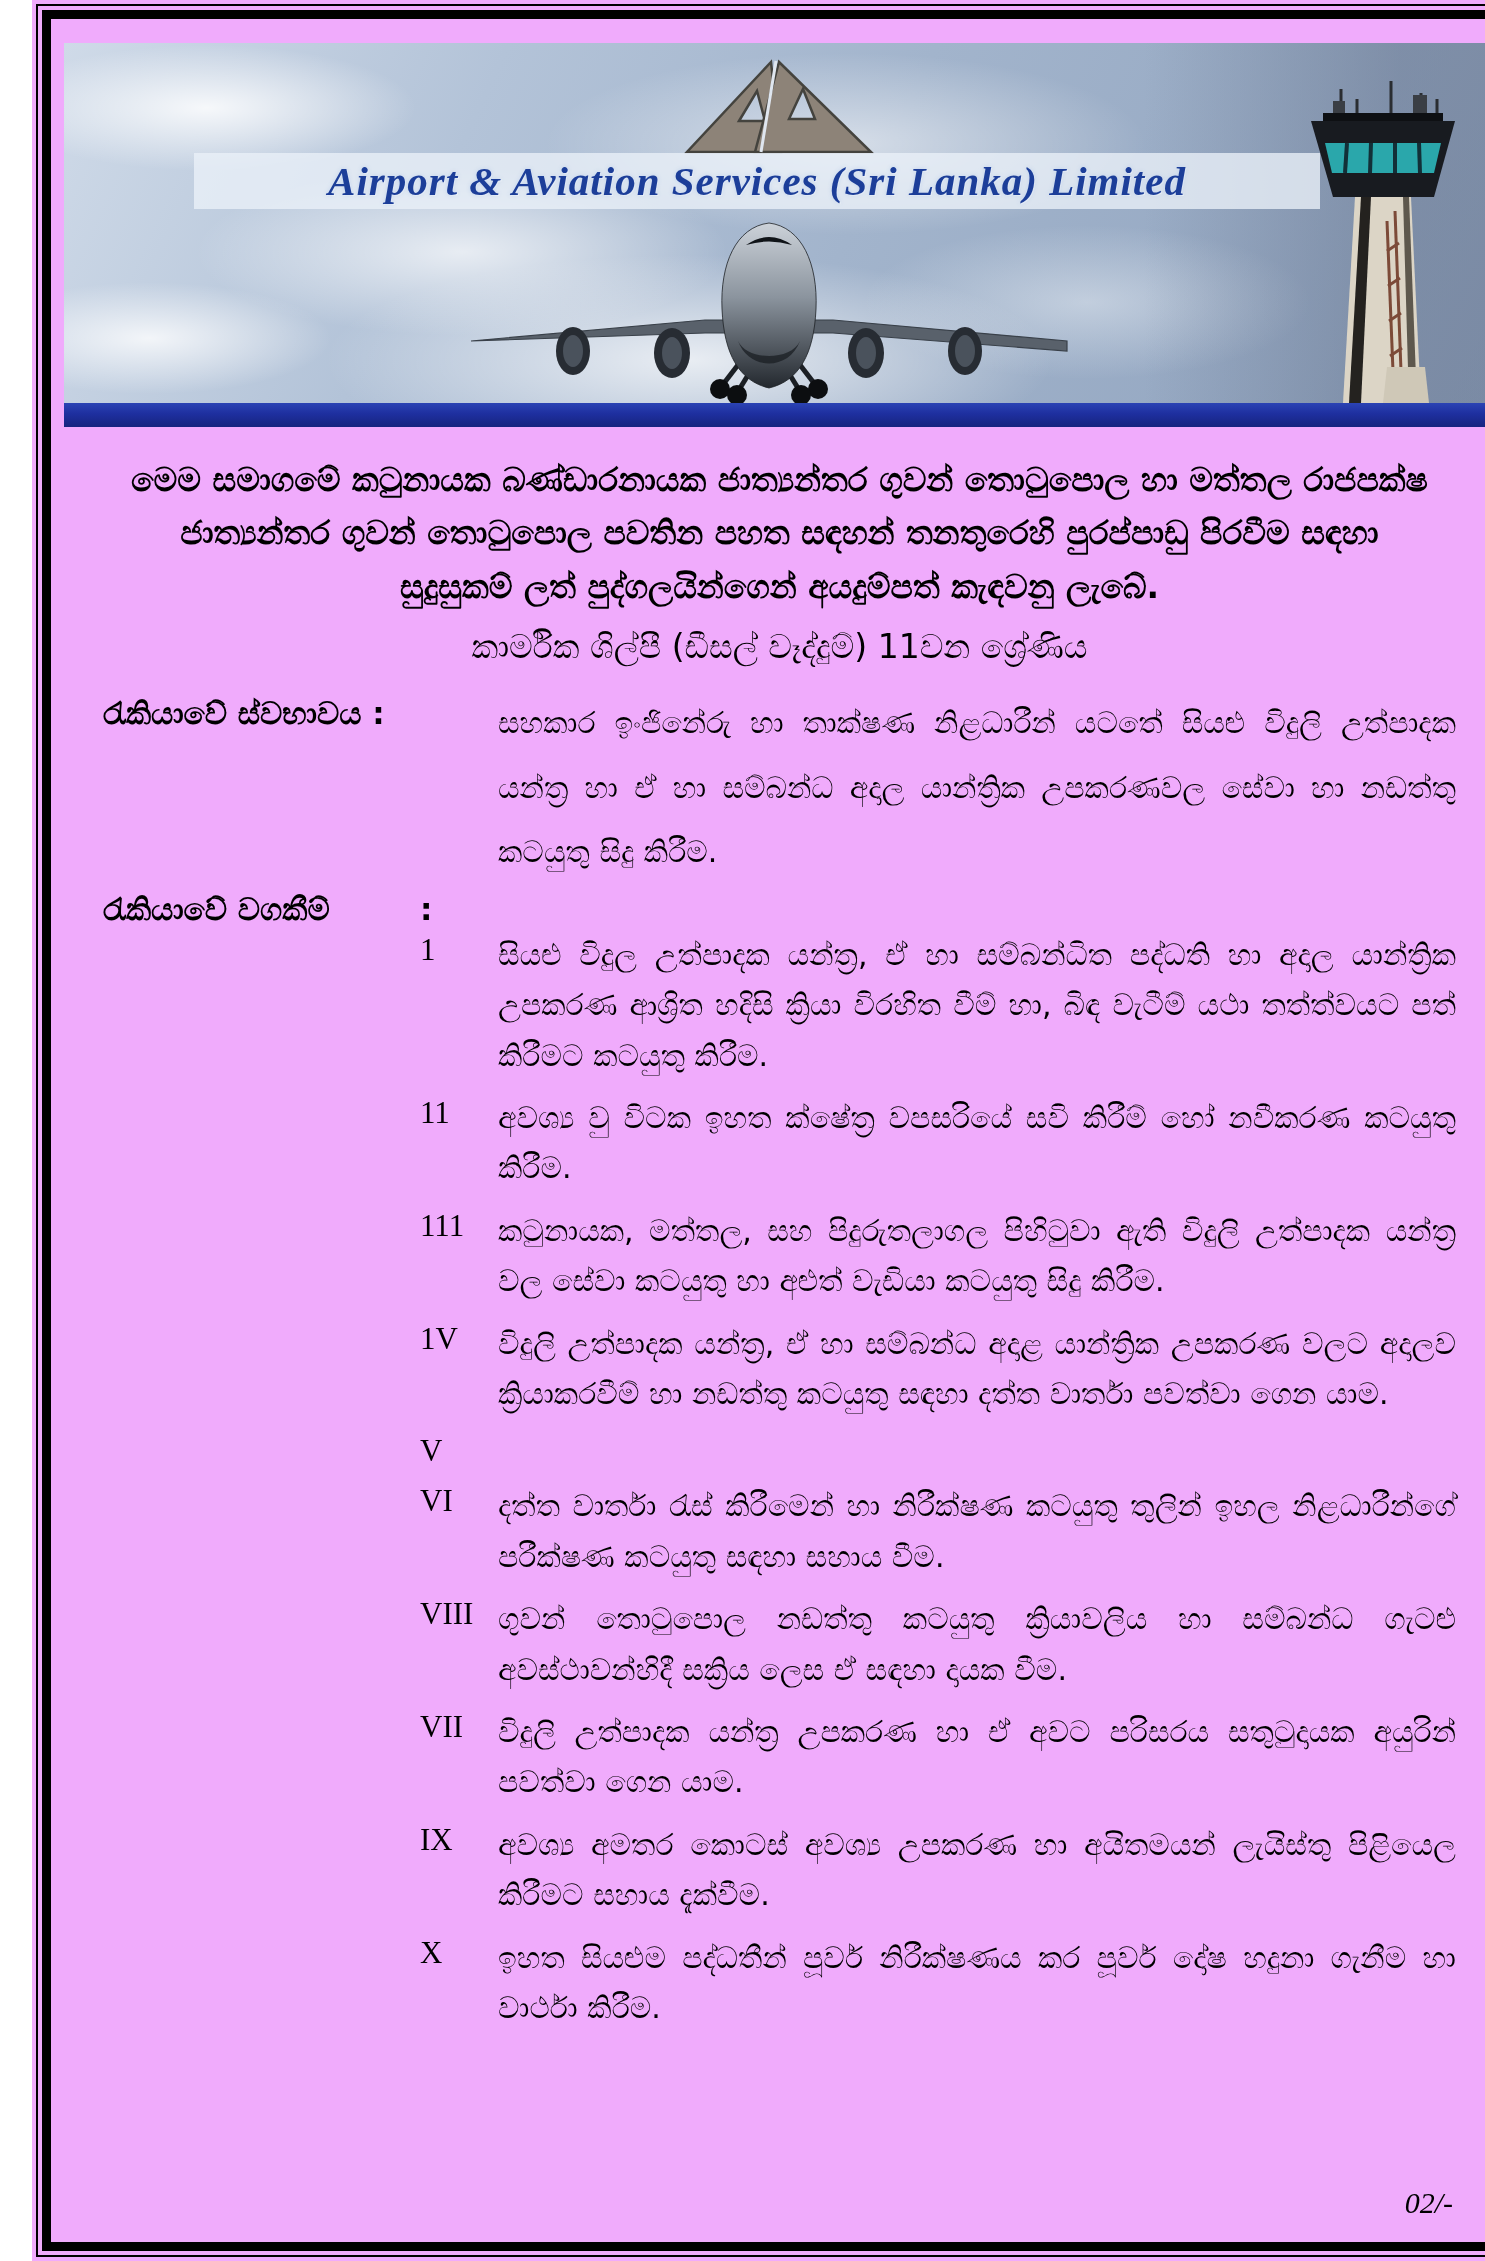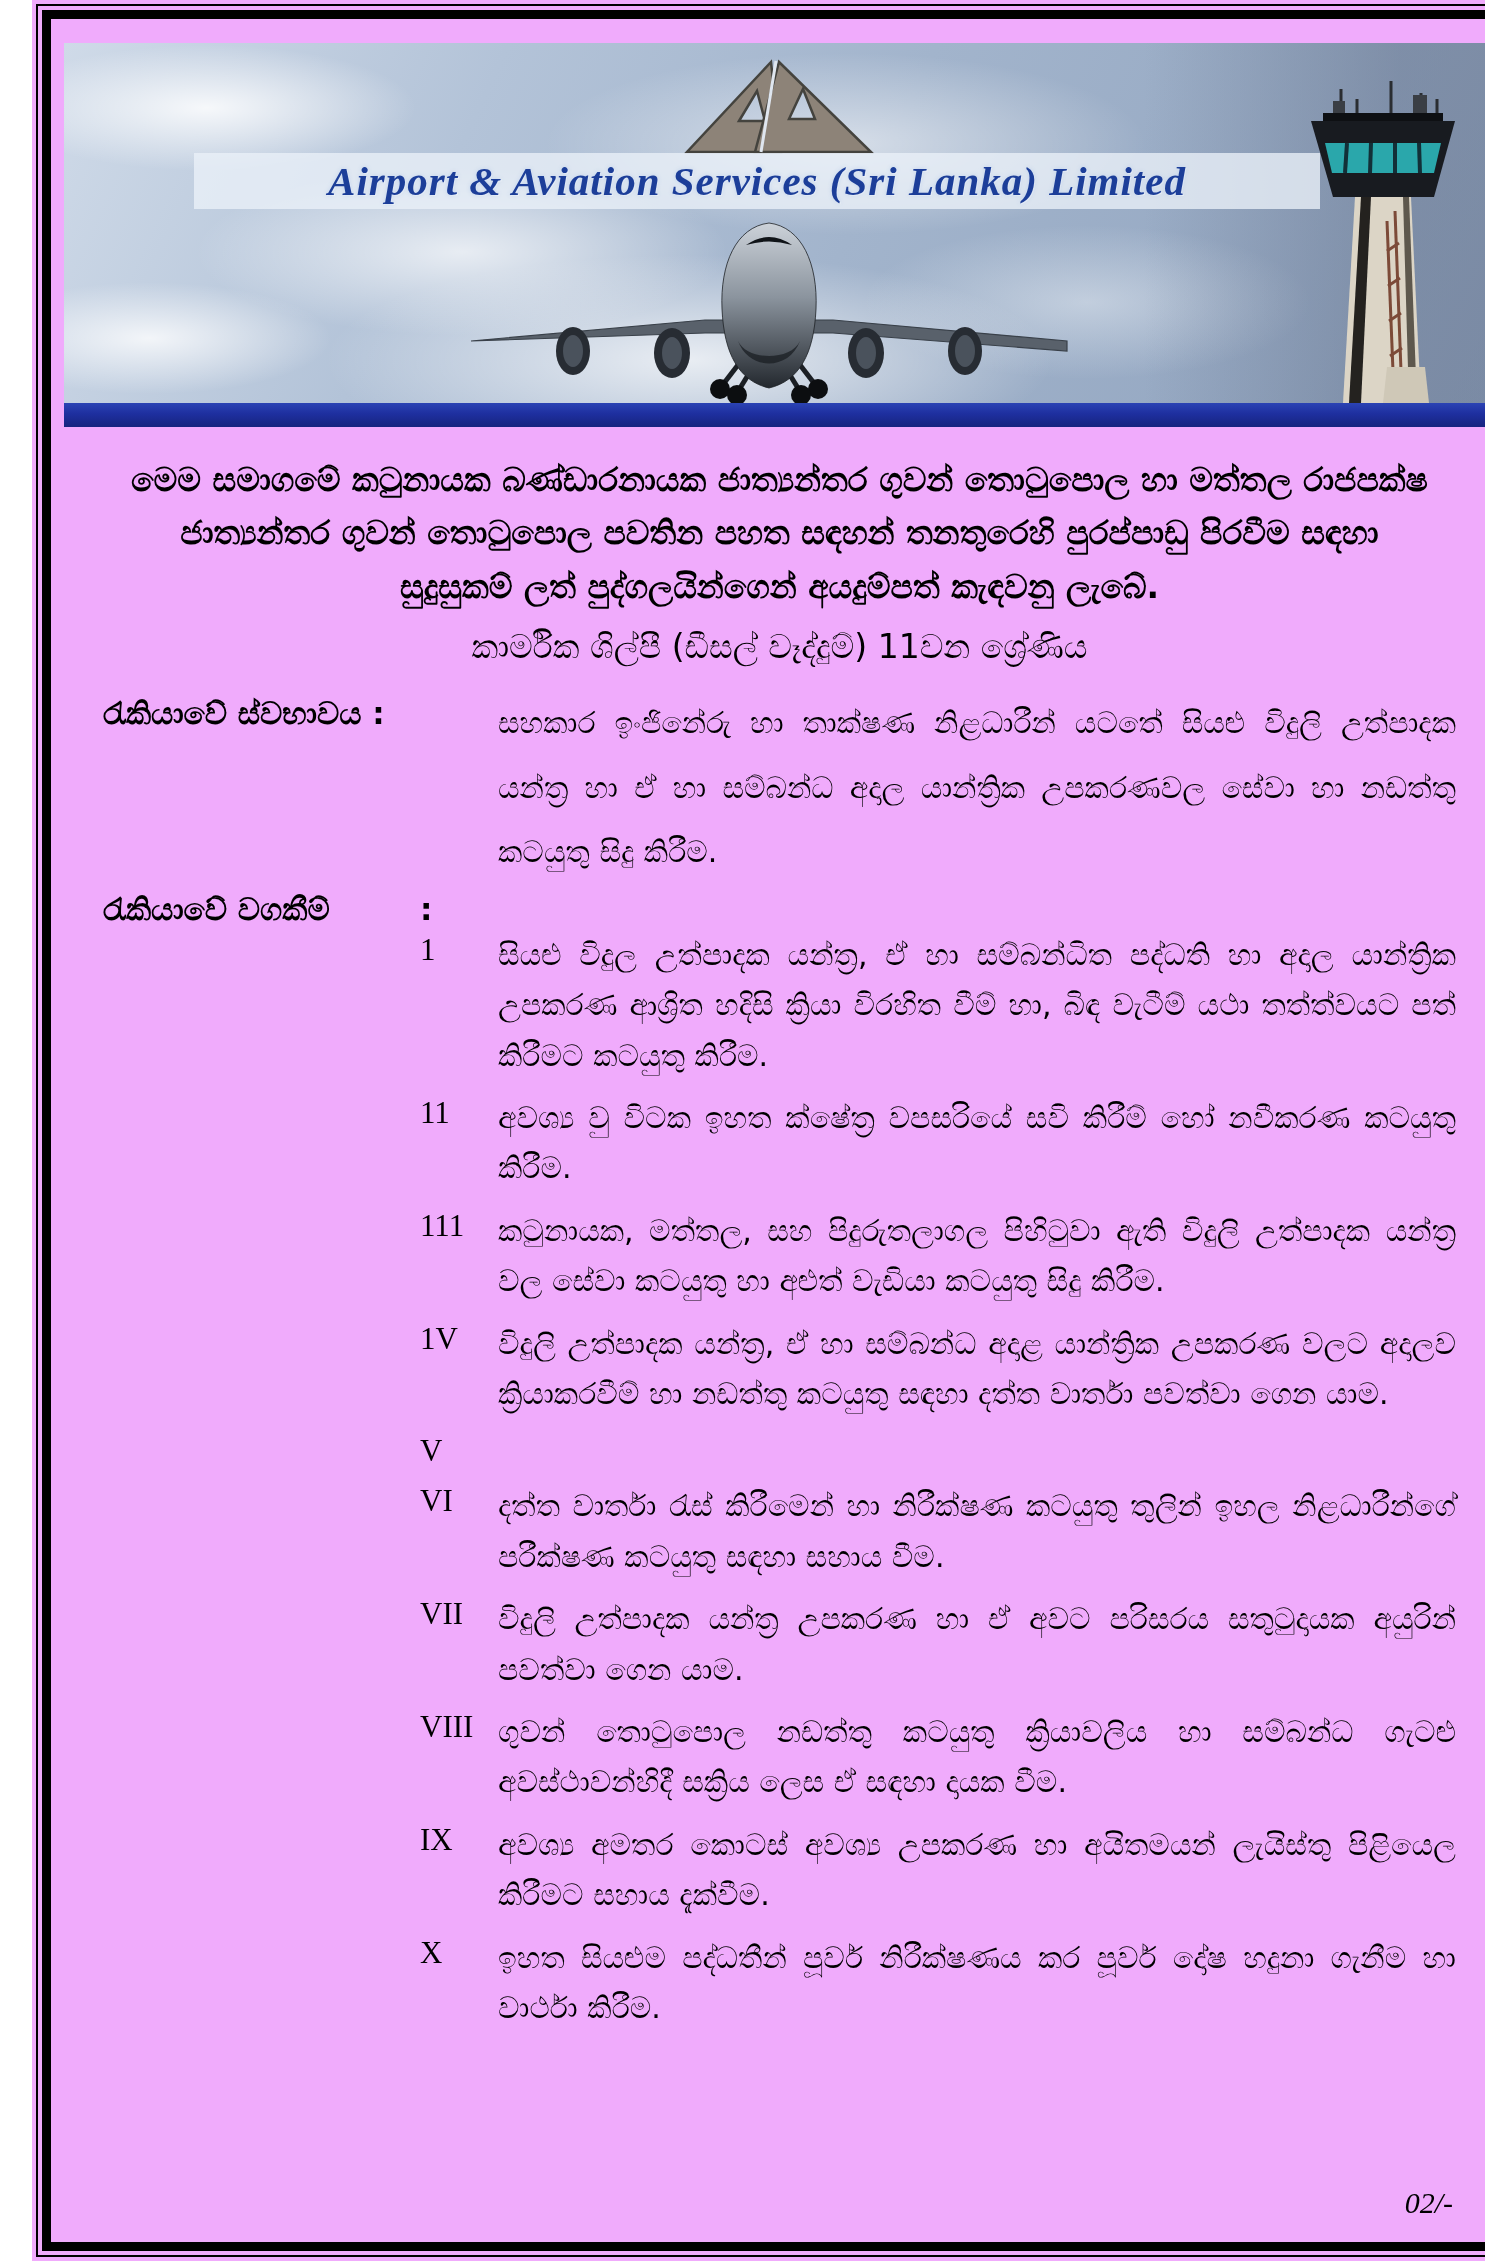--- a/index.html
+++ b/index.html
@@ -193,26 +193,26 @@
           <div class="text">විදුලි උත්පාදක යන්ත්‍ර, ඒ හා සම්බන්ධ අදාළ යාන්ත්‍රික උපකරණ වලට අදාලව ක්‍රියාකරවීම් හා නඩත්තු කටයුතු සඳහා දත්ත වාර්තා පවත්වා ගෙන යාම.</div>
         </div>
         <div class="duty">
           <div class="num">V</div>
         </div>
         <div class="duty">
           <div class="num">VI</div>
           <div class="text">දත්ත වාර්තා රැස් කිරීමෙන් හා නිරීක්ෂණ කටයුතු තුලින් ඉහල නිළධාරීන්ගේ පරීක්ෂණ කටයුතු සඳහා සහාය වීම.</div>
         </div>
         <div class="duty">
+          <div class="num">VIII</div>
+          <div class="text">ගුවන් තොටුපොල නඩත්තු කටයුතු ක්‍රියාවලිය හා සම්බන්ධ ගැටළු අවස්ථාවන්හිදී සක්‍රිය ලෙස ඒ සඳහා දායක වීම.</div>
+        </div>
+        <div class="duty">
           <div class="num">VII</div>
           <div class="text">විදුලි උත්පාදක යන්ත්‍ර උපකරණ හා ඒ අවට පරිසරය සතුටුදායක අයුරින් පවත්වා ගෙන යාම.</div>
-        </div>
-        <div class="duty">
-          <div class="num">VIII</div>
-          <div class="text">ගුවන් තොටුපොල නඩත්තු කටයුතු ක්‍රියාවලිය හා සම්බන්ධ ගැටළු අවස්ථාවන්හිදී සක්‍රිය ලෙස ඒ සඳහා දායක වීම.</div>
         </div>
         <div class="duty">
           <div class="num">IX</div>
           <div class="text">අවශ්‍ය අමතර කොටස් අවශ්‍ය උපකරණ හා අයිතමයන් ලැයිස්තු පිළියෙල කිරීමට සහාය දැක්වීම.</div>
         </div>
         <div class="duty">
           <div class="num">X</div>
           <div class="text">ඉහත සියළුම පද්ධතීන් පූර්ව නිරීක්ෂණය කර පූර්ව දෝෂ හදුනා ගැනීම හා වාර්ථා කිරීම.</div>
         </div>
       </div>

